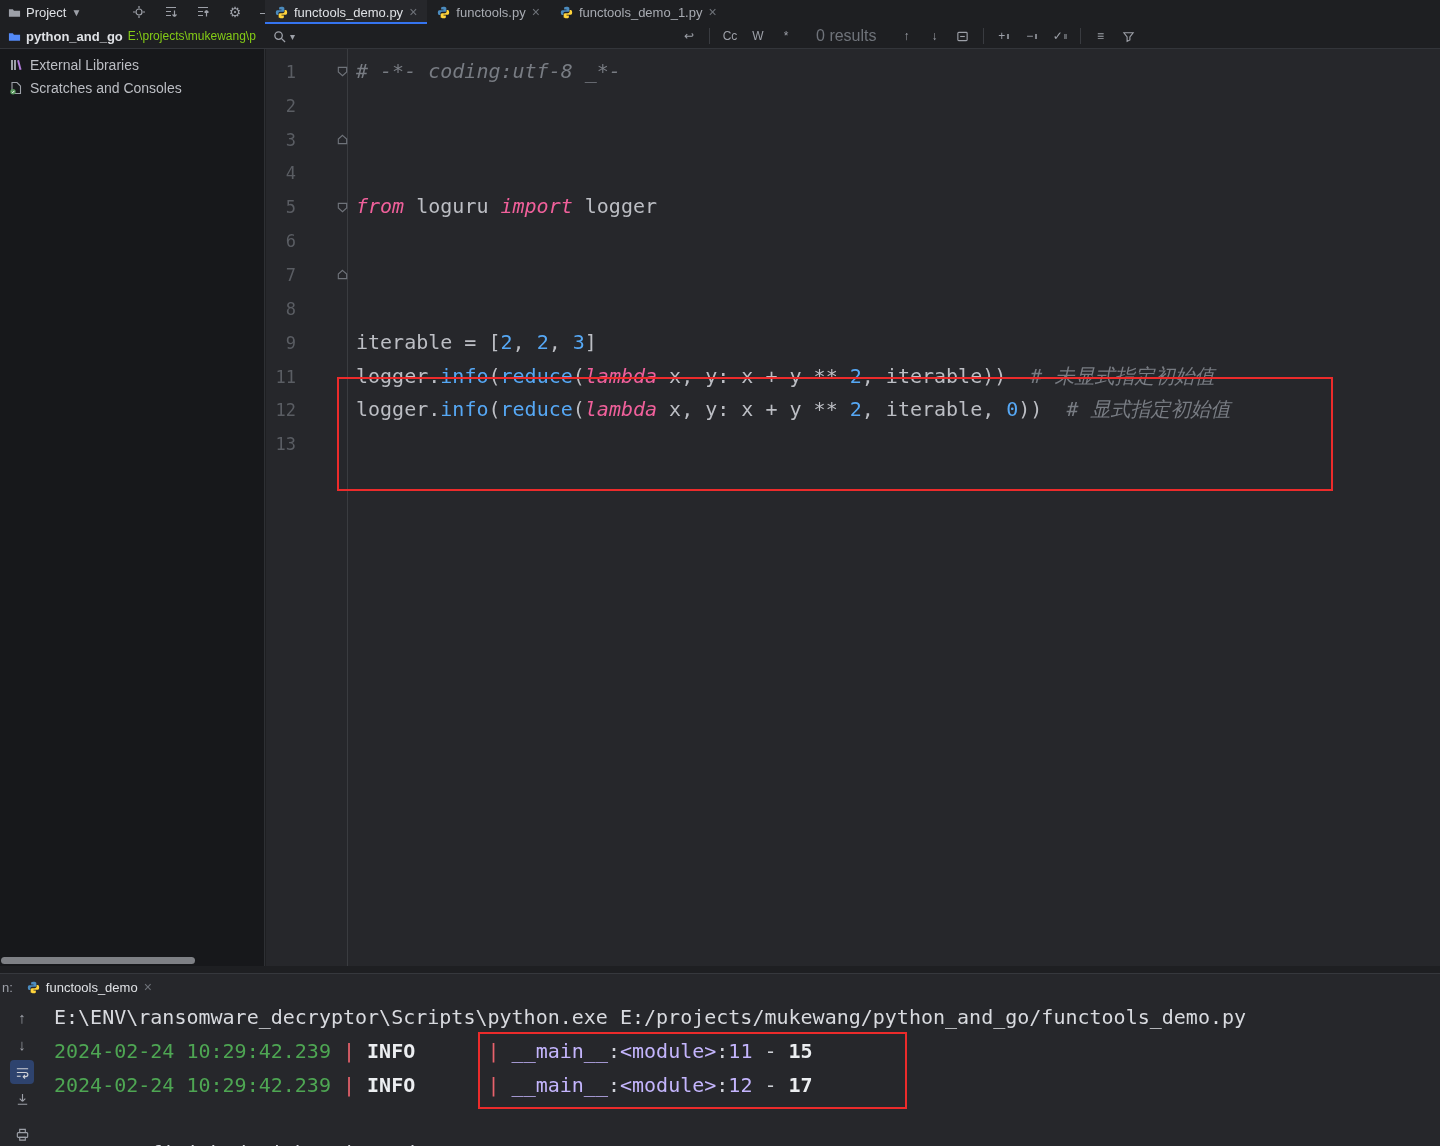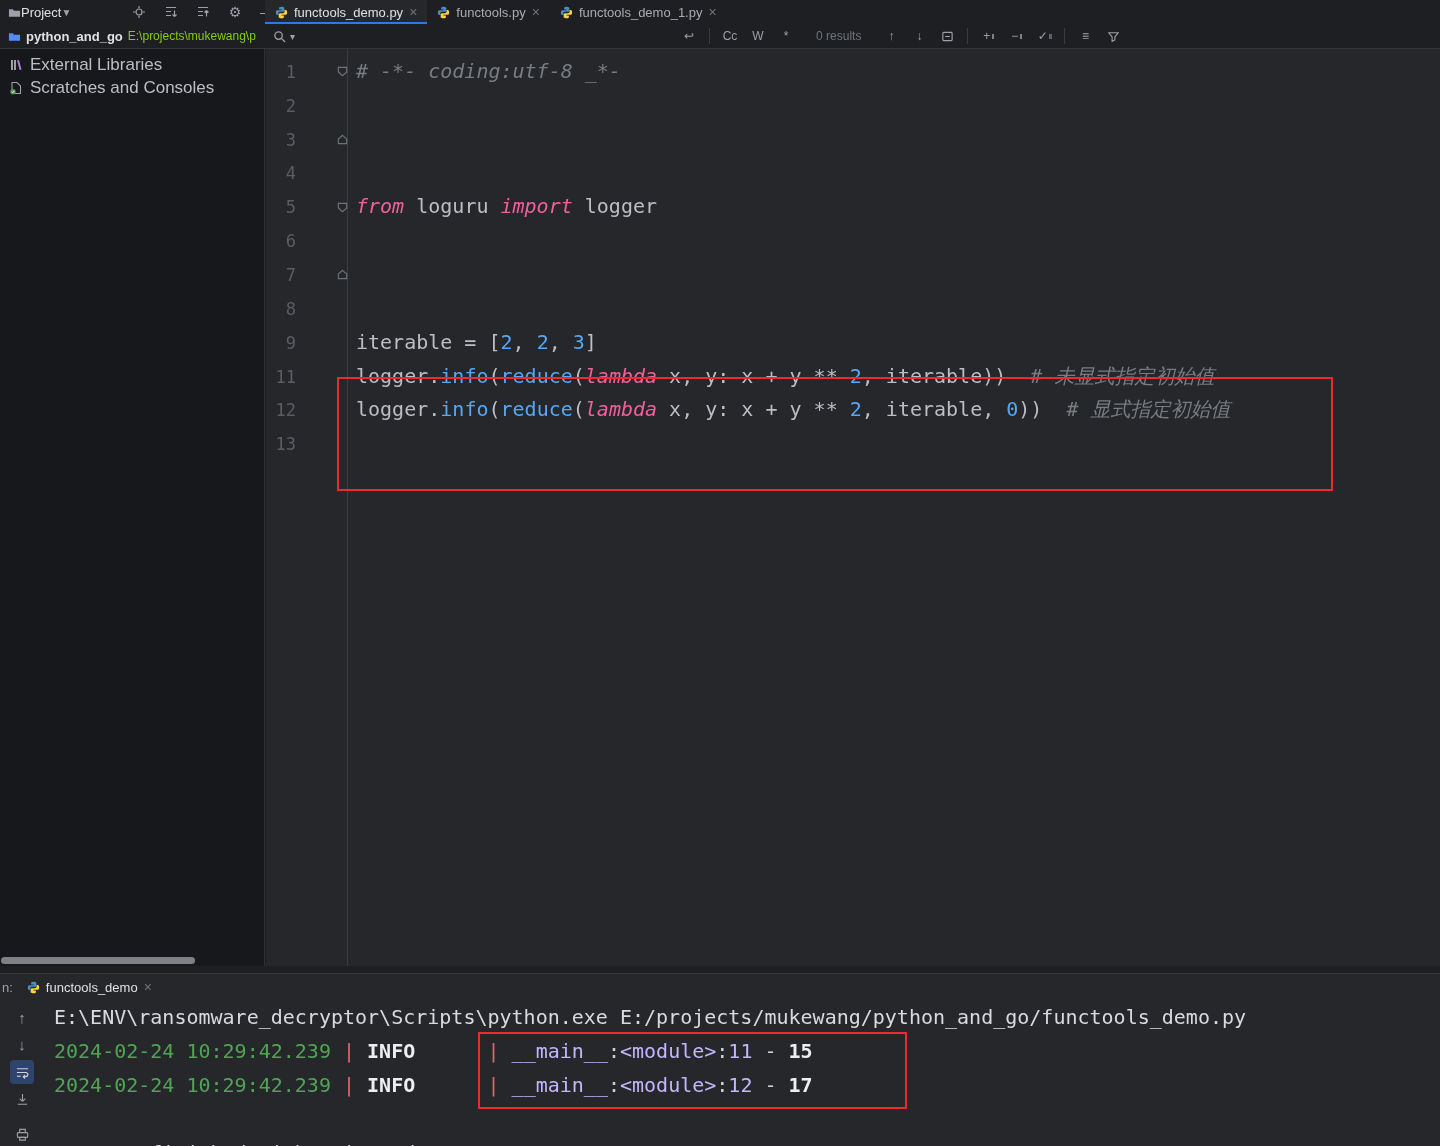--- a/index.html
+++ b/index.html
@@ -7,21 +7,21 @@
   body {
     position:relative; overflow:hidden;
     background:#1E1F22; color:#BCBEC4;
     font-family:"Liberation Sans","DejaVu Sans",sans-serif;
   }
   .icon { display:inline-flex; align-items:center; justify-content:center; }
 
   
   #topbar { position:absolute; top:0; left:0; width:1440px; height:24px;
             background:#1E1F22; display:flex; align-items:center; }
-  .proj-switch { display:flex; align-items:center; padding:0 8px;
+  .proj-switch { display:flex; align-items:center; gap:5px; padding:0 8px;
                  font-size:13px; color:#DFE1E5; }
   .chev { color:#9DA0A8; font-size:10px; }
   #tb-icons { position:absolute; left:128px; top:0; height:24px;
               display:flex; align-items:center; gap:10px; }
   .tbtn { width:22px; height:20px; display:flex; align-items:center; justify-content:center;
           color:#9DA0A8; font-size:14px; background:transparent; border:0; cursor:default; }
 
   
   #tab-bar { position:absolute; left:265px; top:0; height:24px; display:flex; }
   .etab { display:flex; align-items:center; gap:6px; padding:0 10px; height:24px;
@@ -37,28 +37,28 @@
                  overflow:hidden; white-space:nowrap;text-align:center; }
   #proj-name { font-weight:bold; font-size:13px; color:#DFE1E5; }
   #proj-path { font-size:12px; color:#84cc16; overflow:hidden; }
   #find-bar { flex:1; display:flex; align-items:center; padding:0 8px; gap:4px; }
   #search-input { flex:0 0 370px; background:transparent; border:0; outline:none;
                   color:#DFE1E5; font-size:13px; margin-left:4px; caret-color:#DFE1E5; }
   .sbtn { background:transparent; border:0; color:#9DA0A8; font-size:12px;
           min-width:24px; height:20px; display:flex; align-items:center; justify-content:center;
           border-radius:4px; cursor:default; }
   .sdiv { width:1px; height:16px; background:#393B40; margin:0 4px; }
-  #results-count { color:#6F737A; font-size:12px; margin:0 14px; white-space:nowrap; }
+  #results-count { color:#6F737A; font-size:16px; margin:0 14px; white-space:nowrap; }
   .ii { font-size:8px; vertical-align:-2px; letter-spacing:-1px; margin-left:1px; }
 
   
   #project-panel { position:absolute; top:49px; left:0; width:265px; height:917px;
                    background:#17181B; border-right:1px solid #2E3034; }
   .ptree-item { display:flex; align-items:center; gap:7px; height:23px;
-                padding-left:9px; font-size:17px; color:#BCBEC4; }
+                padding-left:9px; font-size:14px; color:#BCBEC4; }
   #panel-scrollbar { position:absolute; left:1px; top:908px; width:194px; height:7px;
                      background:#7E8085; border-radius:4px; }
 
   
   #editor { position:absolute; left:266px; top:49px; width:1174px; height:917px;
             background:#26272B; overflow:hidden; }
   #indent-guide { position:absolute; left:81px; top:0; width:1px; height:100%;
                   background:#3A3C40; }
   #editor-lines { position:relative; padding-top:6px; }
   .erow { display:flex; align-items:center; height:33.85px; white-space:pre; }

